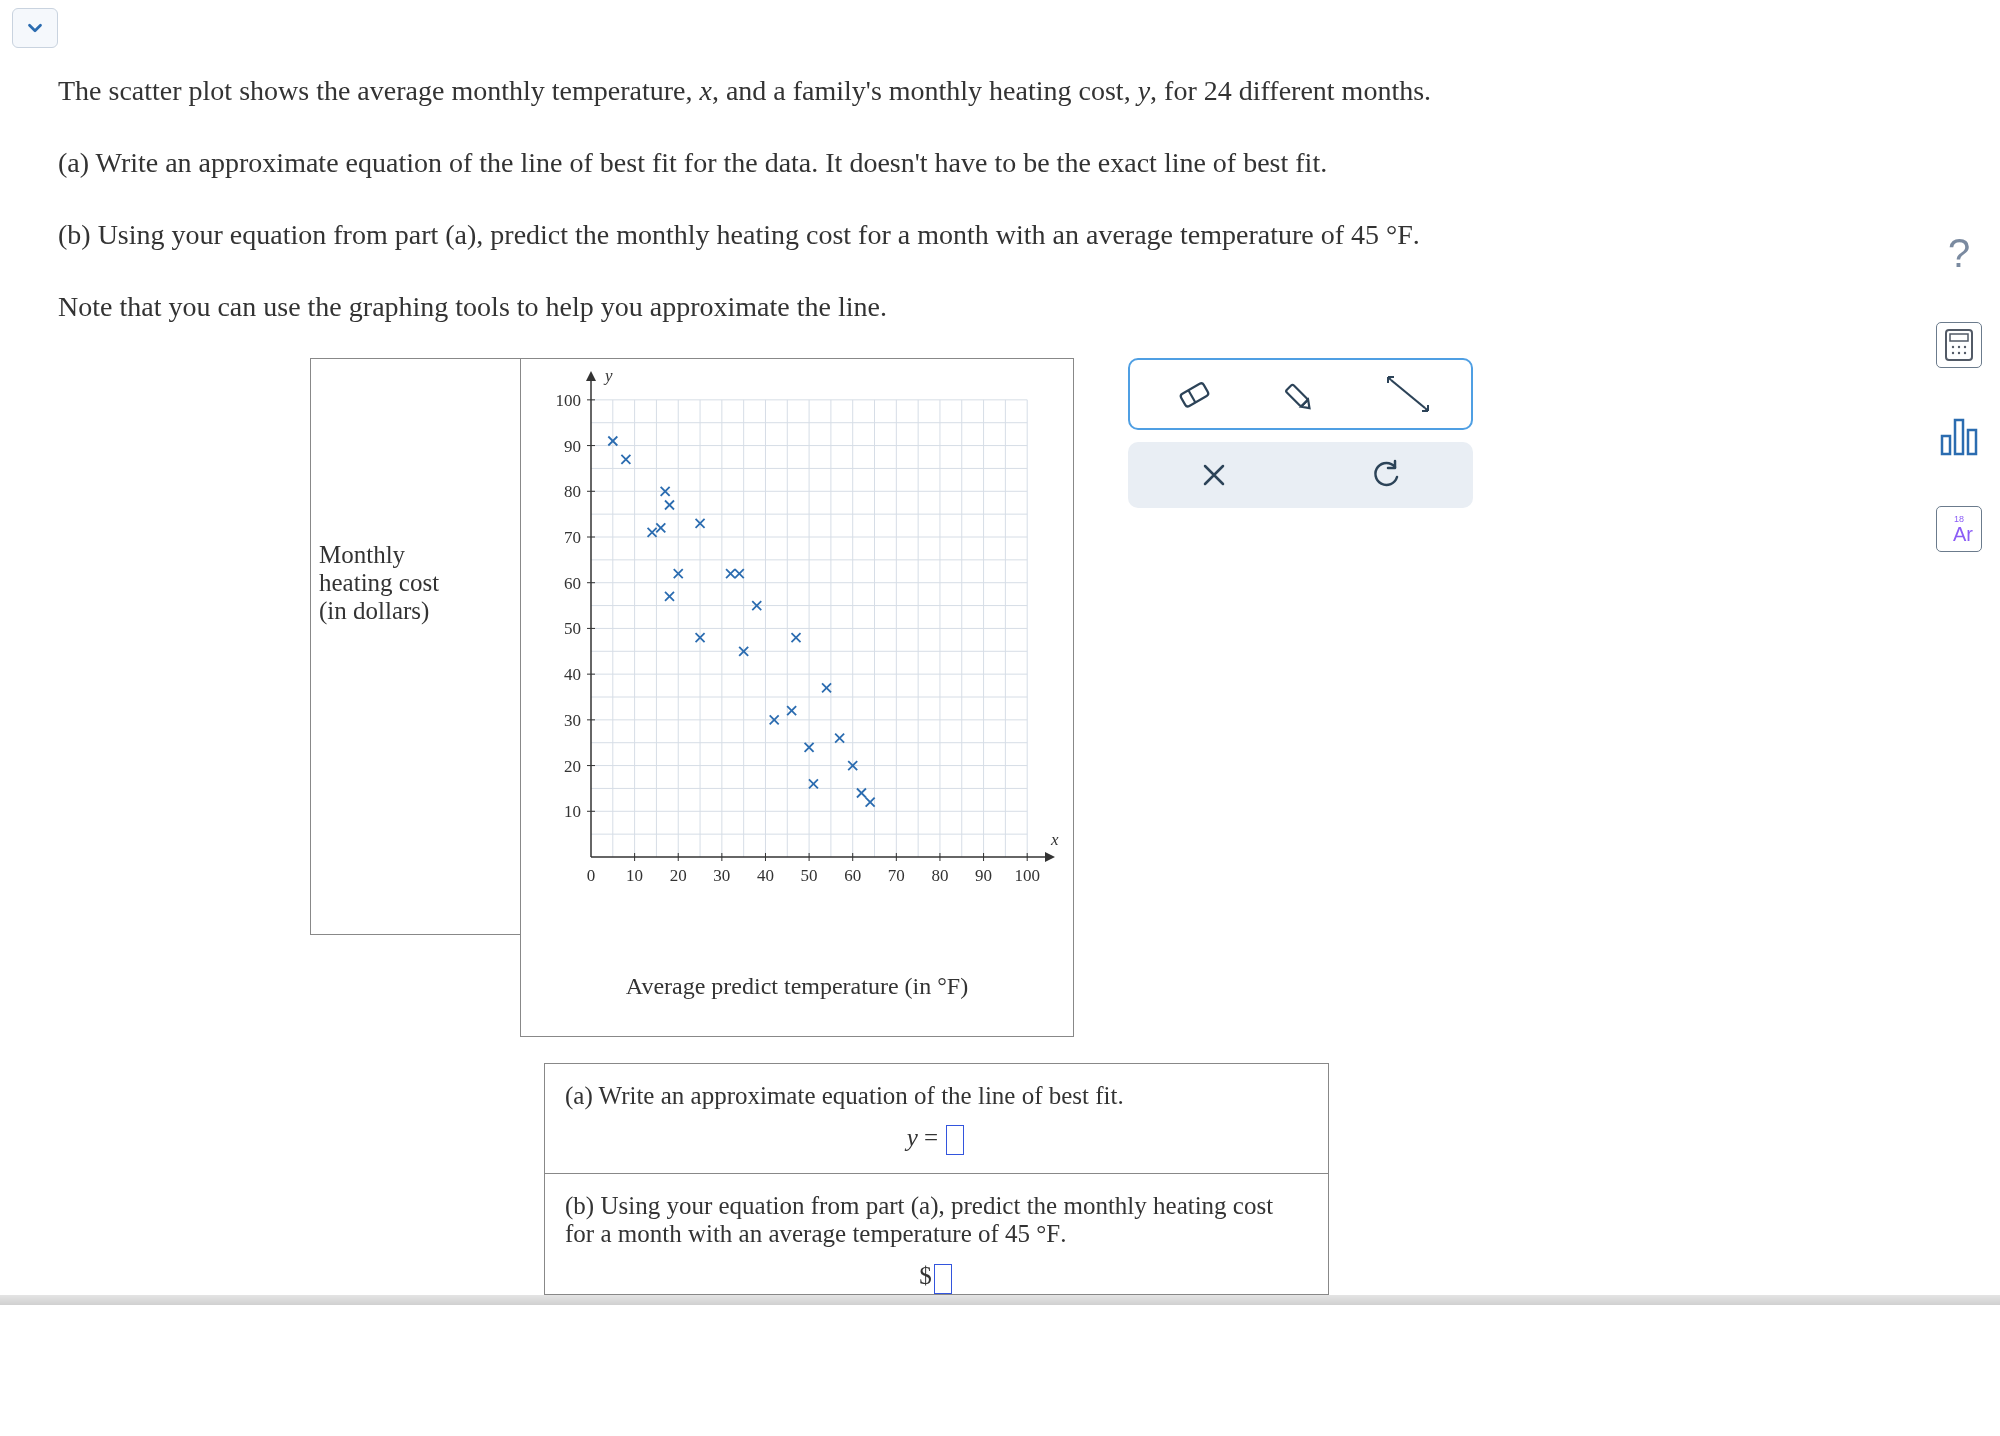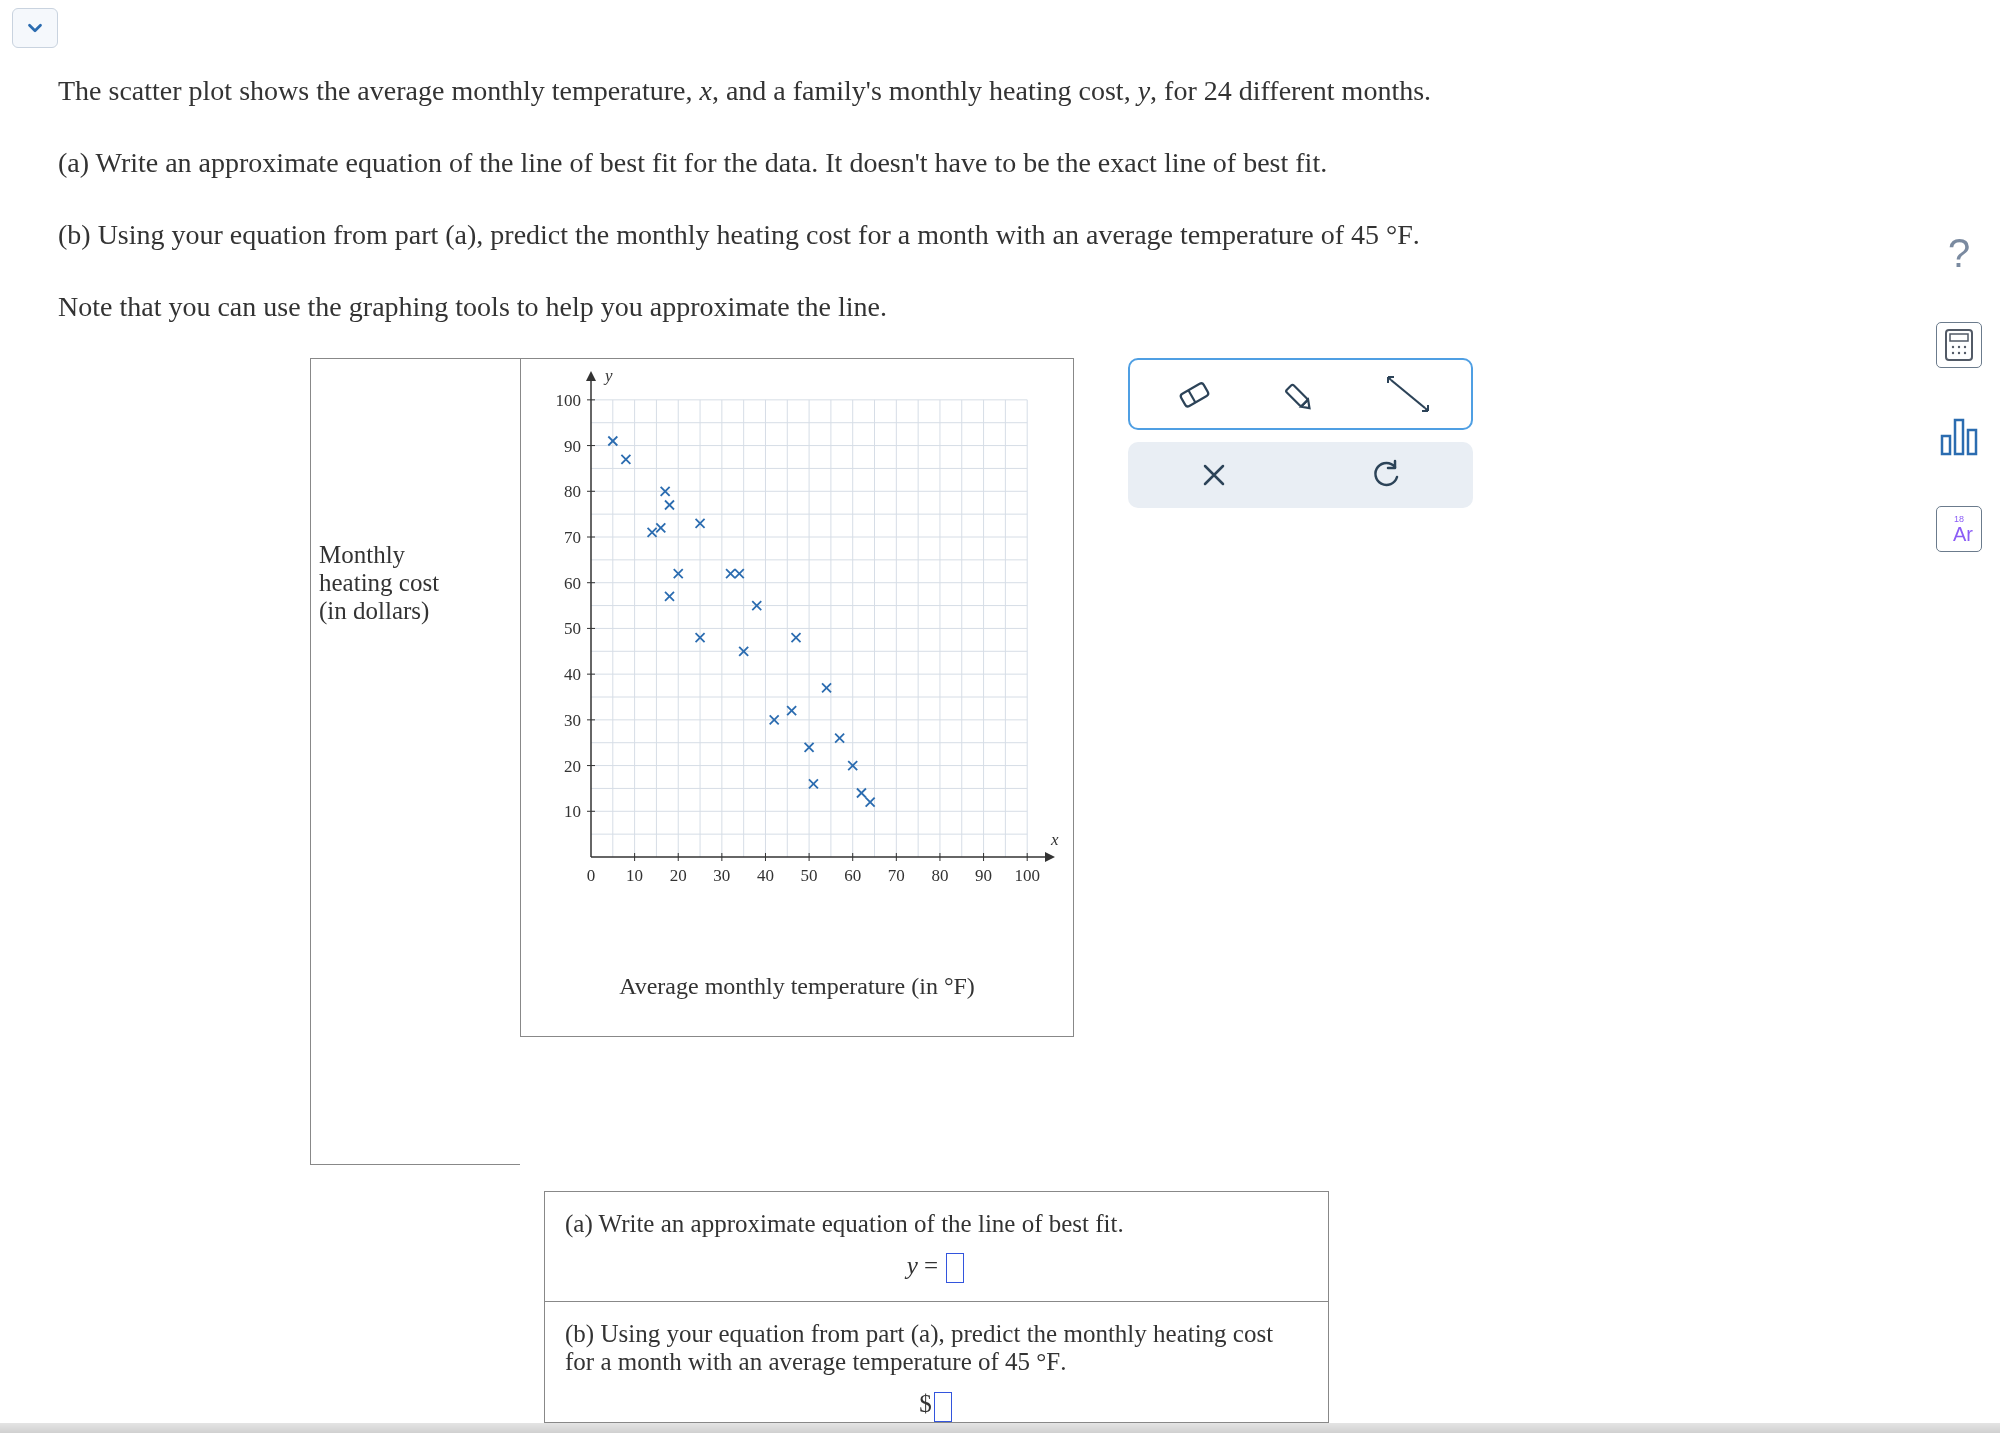--- a/index.html
+++ b/index.html
@@ -71,21 +71,21 @@
     align-items: flex-start;
     margin-left: 252px;
   }
   .ylabel-box {
     width: 210px;
     border: 1px solid #888;
     border-right: none;
     padding: 182px 8px 0 8px;
     font-size: 25px;
     color: #333;
-    height: 807px;
+    height: 577px;
   }
   .chart-box {
     border: 1px solid #888;
     width: 554px;
     height: 679px;
     position: relative;
   }
   svg.plot { display: block; }
   .xlabel {
     text-align: center;
@@ -306,21 +306,21 @@
               <line x1="314.1285714285714" y1="374.6428571428571" x2="323.1285714285714" y2="383.6428571428571" stroke="#2b6cb0" stroke-width="1.8"></line>
               <line x1="314.1285714285714" y1="383.6428571428571" x2="323.1285714285714" y2="374.6428571428571" stroke="#2b6cb0" stroke-width="1.8"></line>
               <line x1="327.2142857142857" y1="402.07142857142856" x2="336.2142857142857" y2="411.07142857142856" stroke="#2b6cb0" stroke-width="1.8"></line>
               <line x1="327.2142857142857" y1="411.07142857142856" x2="336.2142857142857" y2="402.07142857142856" stroke="#2b6cb0" stroke-width="1.8"></line>
               <line x1="335.93809523809523" y1="429.5" x2="344.93809523809523" y2="438.5" stroke="#2b6cb0" stroke-width="1.8"></line>
               <line x1="335.93809523809523" y1="438.5" x2="344.93809523809523" y2="429.5" stroke="#2b6cb0" stroke-width="1.8"></line>
               <line x1="344.6619047619048" y1="438.64285714285717" x2="353.6619047619048" y2="447.64285714285717" stroke="#2b6cb0" stroke-width="1.8"></line>
               <line x1="344.6619047619048" y1="447.64285714285717" x2="353.6619047619048" y2="438.64285714285717" stroke="#2b6cb0" stroke-width="1.8"></line>
             </g>
         </svg>
-        <div class="xlabel">Average monthly temperature (in °F)</div>
+        <div class="xlabel">Average predict temperature (in °F)</div>
       </div>
     </div>
 
     <div class="tool-panel">
       <div class="tool-row1">
         <div class="tbtn">
           <svg width="46" height="40" viewBox="0 0 46 40">
               <g transform="rotate(-30 23 20)">
                 <rect x="10" y="14" width="26" height="14" rx="3" fill="none" stroke="#2c4358" stroke-width="2.2"></rect>
                 <line x1="20" y1="14" x2="20" y2="28" stroke="#2c4358" stroke-width="2.2"></line>

